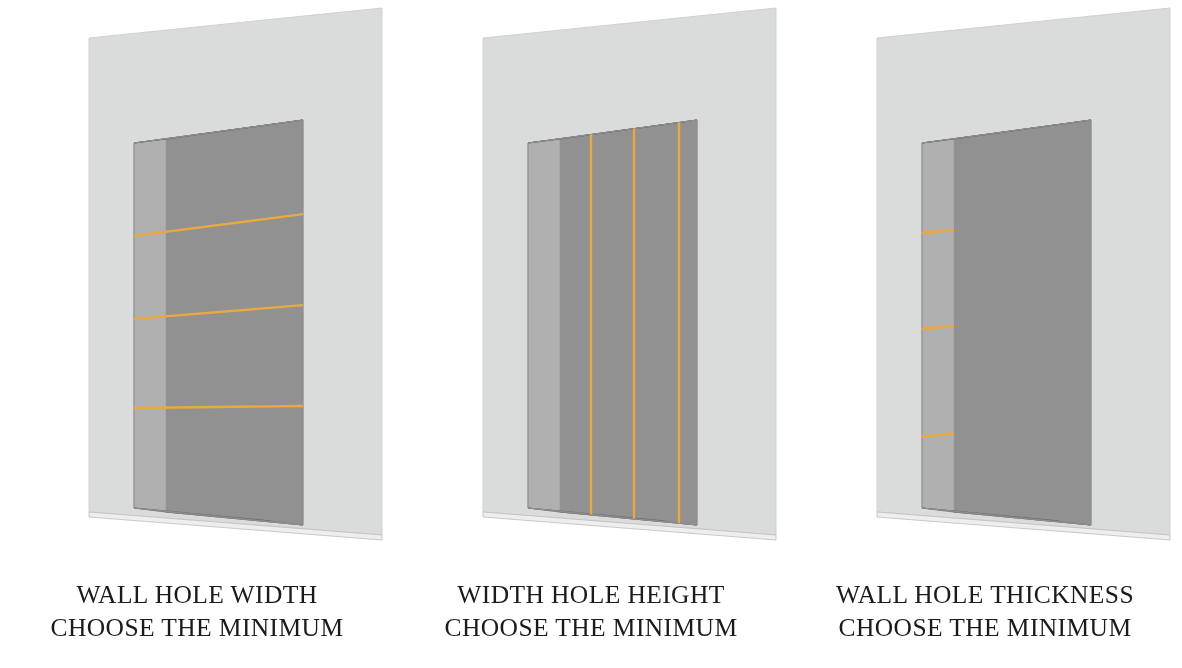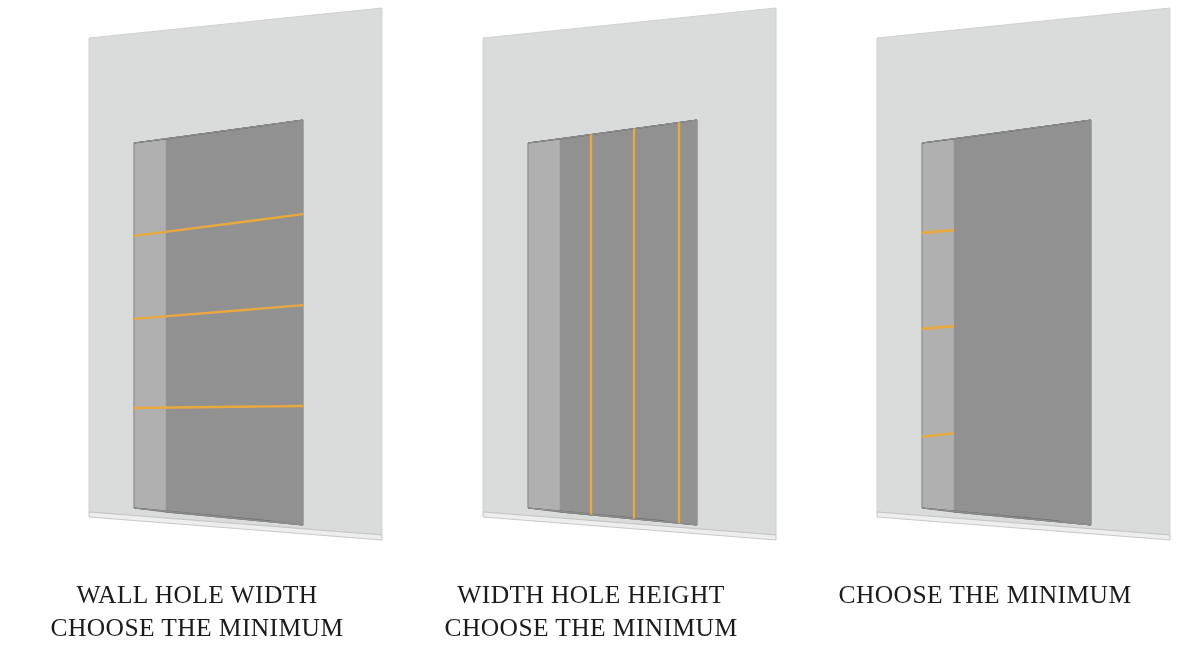--- a/index.html
+++ b/index.html
@@ -164,17 +164,18 @@
         <polygon points="134,143 303,120 303,525 134,508" fill="none" stroke="#8f9191" stroke-width="1"></polygon>
 
         <g clip-path="url(#clipJamb3)">
           <line x1="132" y1="233" x2="168" y2="230" stroke="#e9a93e" stroke-width="2.6"></line>
           <line x1="132" y1="329" x2="168" y2="326" stroke="#e9a93e" stroke-width="2.6"></line>
           <line x1="132" y1="437" x2="168" y2="433" stroke="#e9a93e" stroke-width="2.6"></line>
         </g>
       </svg>
     </div>
     <div class="caption">
+      <span class="cap-line">WALL HOLE THICKNESS</span>
       <span class="cap-line">CHOOSE THE MINIMUM</span>
     </div>
   </div>
 
 </div>
 
 </body></html>

